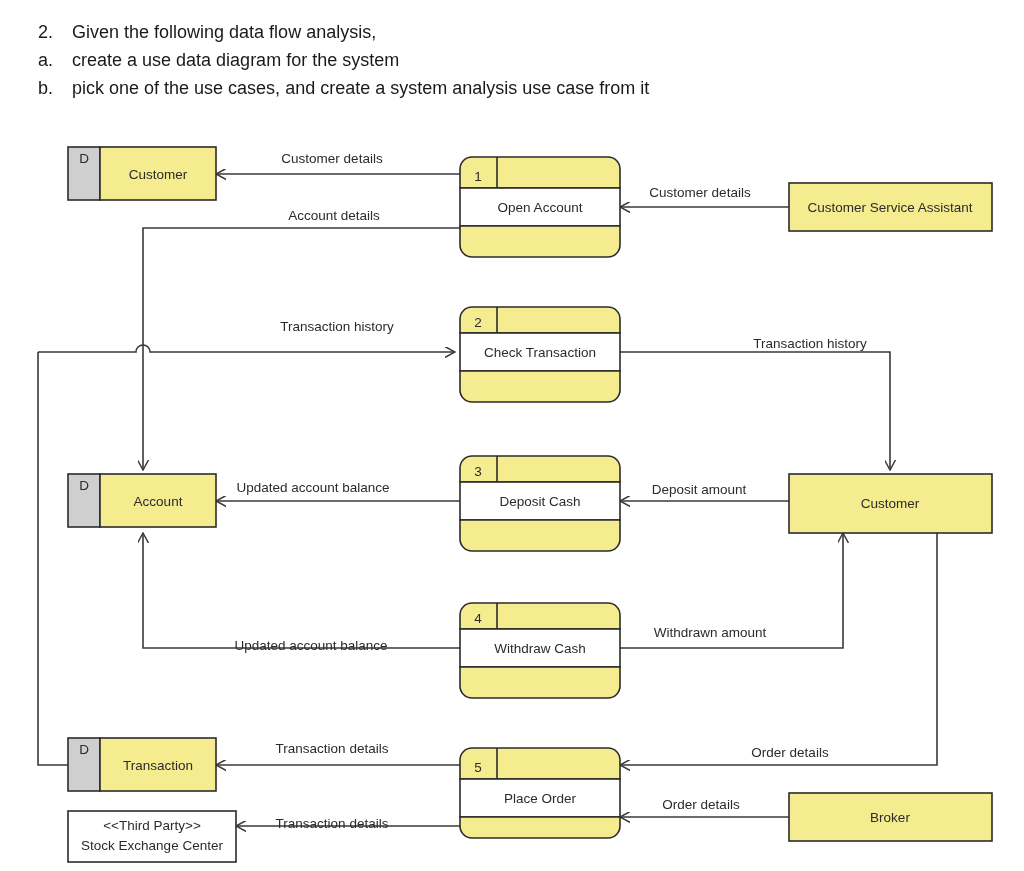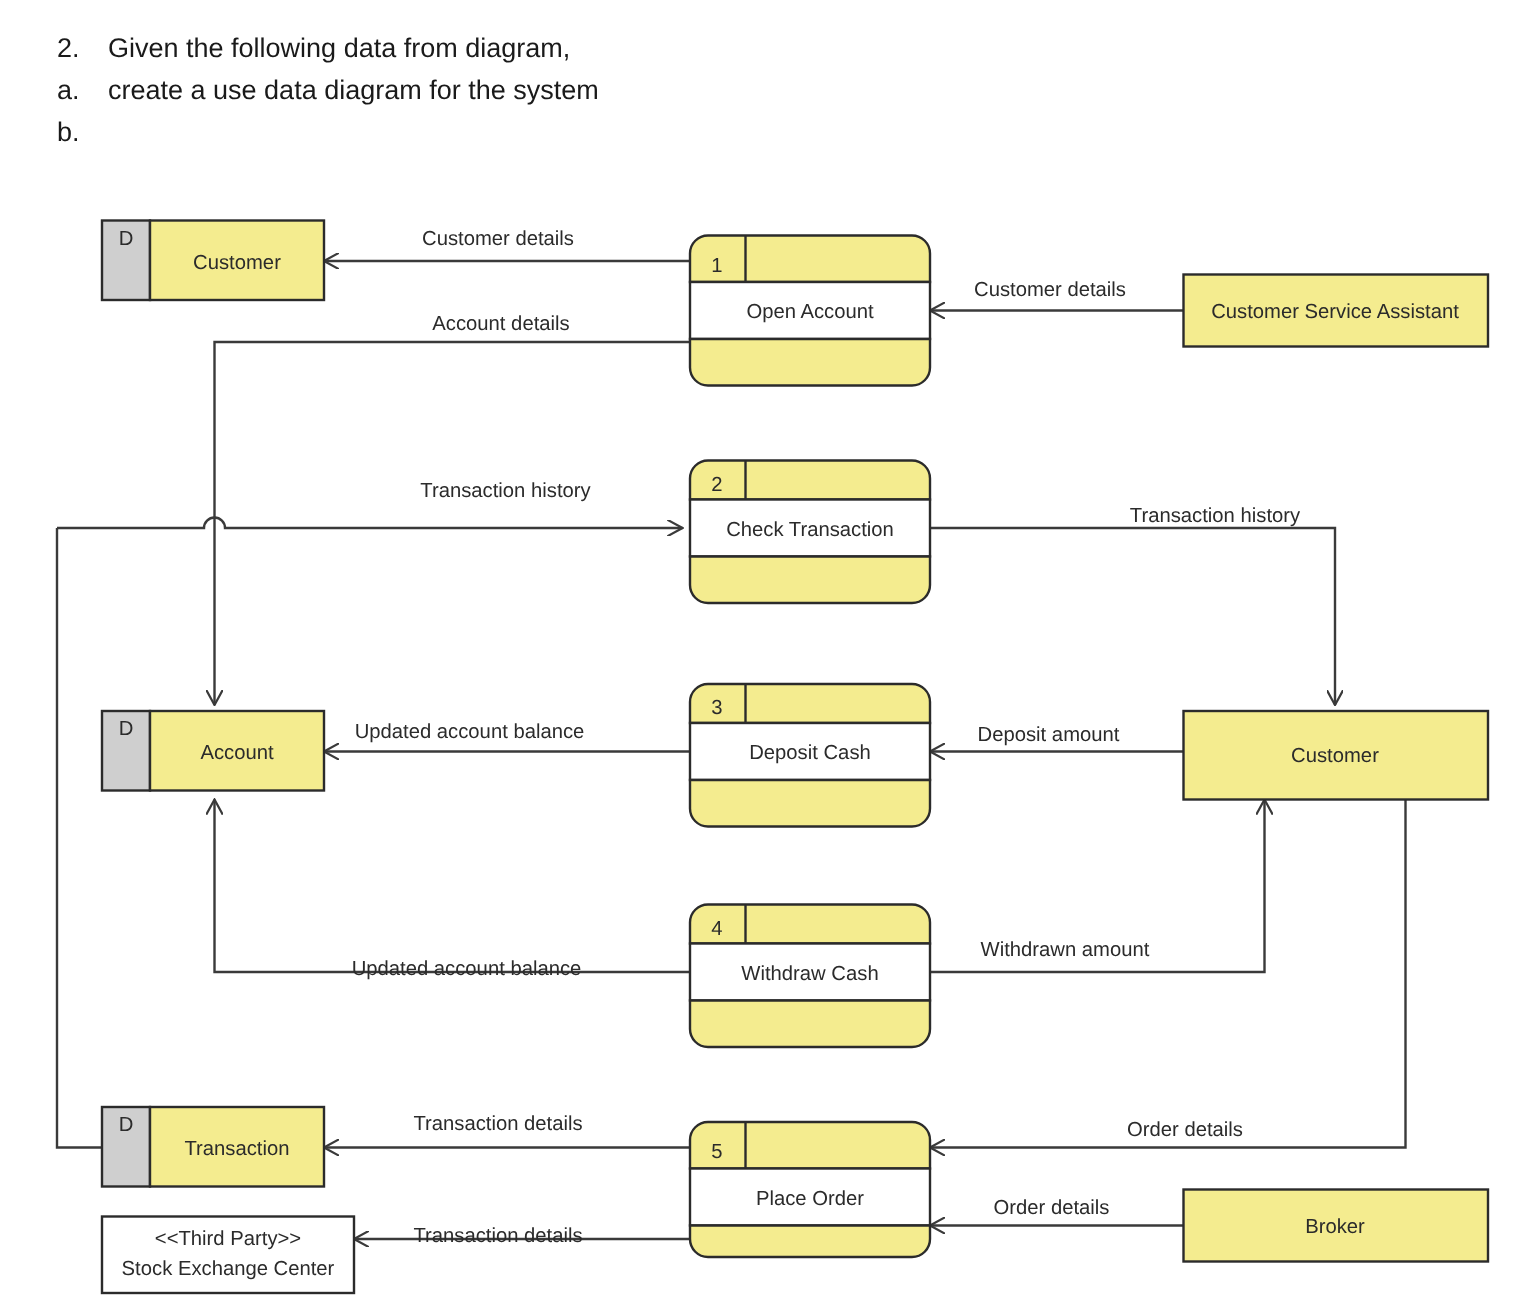--- a/index.html
+++ b/index.html
@@ -34,28 +34,29 @@
        fill:#2b2b2b;text-anchor:middle;}
 </style>
 </head>
 <body>
 
 <div id="page">
 
   <div class="qblock">
     <div class="qrow">
       <span class="qmark">2.</span>
-      <span class="qtext">Given the following data from diagram,</span>
+      <span class="qtext">Given the following data flow analysis,</span>
     </div>
     <div class="qrow">
       <span class="qmark">a.</span>
       <span class="qtext">create a use data diagram for the system</span>
     </div>
     <div class="qrow">
       <span class="qmark">b.</span>
+      <span class="qtext">pick one of the use cases, and create a system analysis use case from it</span>
     </div>
   </div>
 
   <svg width="1024" height="871">
     <defs>
       <marker id="ah" viewBox="0 0 12 12" refX="11" refY="6" markerWidth="11" markerHeight="11" orient="auto-start-reverse" markerUnits="userSpaceOnUse">
         <path d="M0,0 L11,6 L0,12" fill="none" stroke="#3a3a3a" stroke-width="1.6"></path>
       </marker>
     </defs>
 

